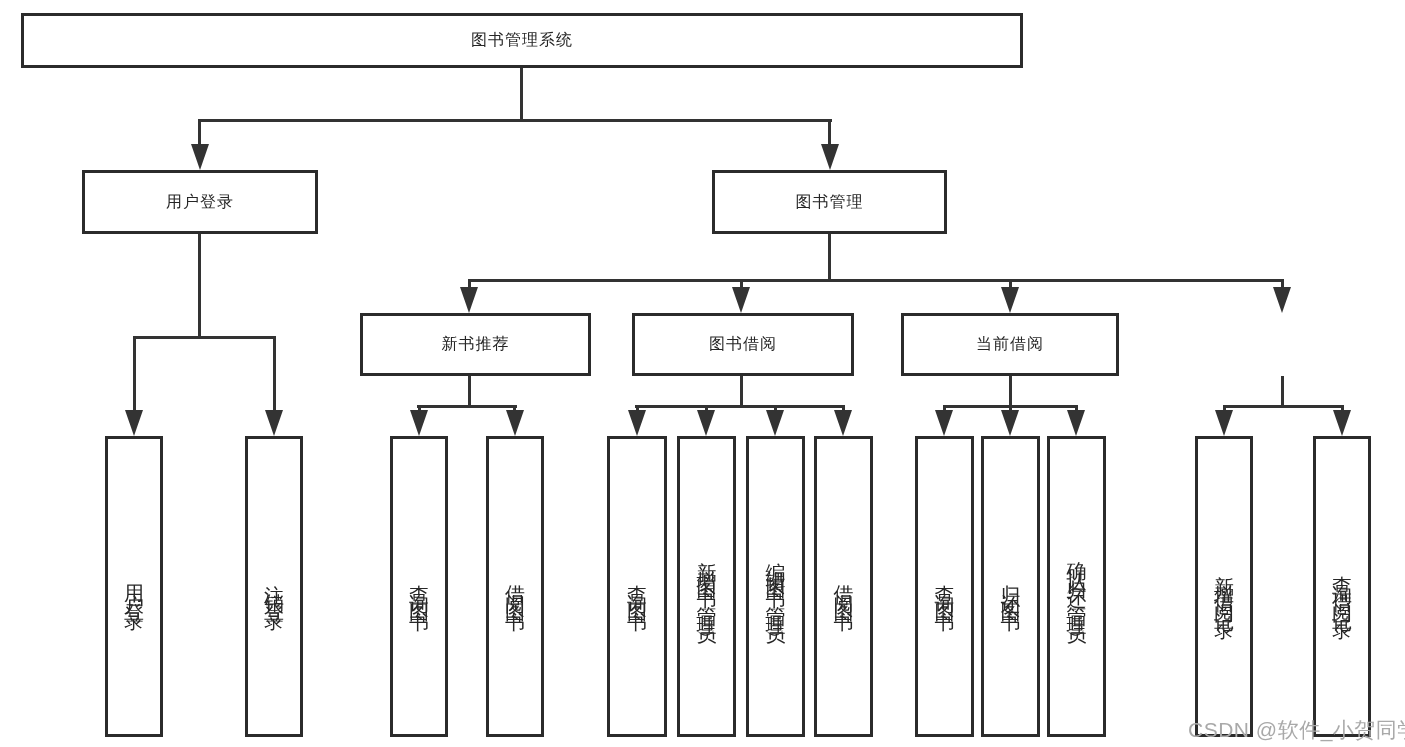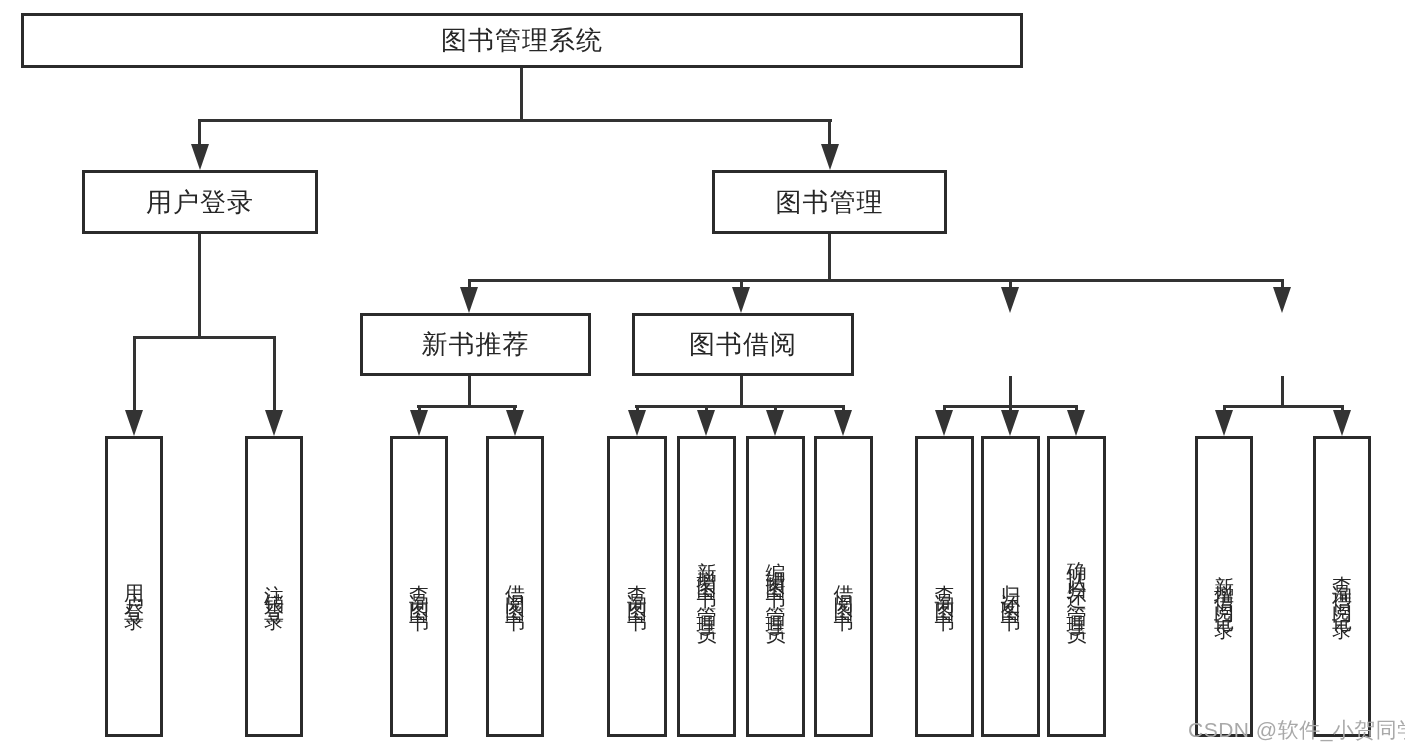--- a/index.html
+++ b/index.html
@@ -4,21 +4,21 @@
 <style>
   html,body{margin:0;padding:0;background:#ffffff;}
   .canvas{
     position:relative;width:1405px;height:747px;background:#ffffff;overflow:hidden;
     font-family:"Liberation Sans","DejaVu Sans",sans-serif;
   }
   .hbox{
     position:absolute;box-sizing:border-box;border:3px solid #2b2b2b;background:#ffffff;
     display:flex;align-items:center;justify-content:center;
   }
-  .hlabel{font-size:26px;color:#262626;letter-spacing:1px;white-space:nowrap;}
+  .hlabel{font-size:16px;color:#262626;letter-spacing:1px;white-space:nowrap;}
   .vbox{
     position:absolute;box-sizing:border-box;border:3px solid #2b2b2b;background:#ffffff;
     display:flex;align-items:center;justify-content:center;
   }
   .vlabel{
     writing-mode:vertical-rl;text-orientation:mixed;font-size:20px;color:#262626;
     letter-spacing:9px;line-height:1.15;white-space:nowrap;
   }
   .line{position:absolute;background:#333333;}
   .arrow{
@@ -70,20 +70,23 @@
   <div class="line" style="left:1009px;top:279px;width:3px;height:10px"></div>
   <div class="arrow" style="left:1001px;top:287px"></div>
   <div class="line" style="left:1281px;top:279px;width:3px;height:10px"></div>
   <div class="arrow" style="left:1273px;top:287px"></div>
 
   <div class="hbox" style="left:360px;top:313px;width:231px;height:63px">
     <span class="hlabel">新书推荐</span>
   </div>
   <div class="hbox" style="left:632px;top:313px;width:222px;height:63px">
     <span class="hlabel">图书借阅</span>
+  </div>
+  <div class="hbox" style="left:901px;top:313px;width:218px;height:63px">
+    <span class="hlabel">当前借阅</span>
   </div>
 
   <div class="line" style="left:468px;top:376px;width:3px;height:31px"></div>
   <div class="line" style="left:417px;top:405px;width:100px;height:3px"></div>
   <div class="line" style="left:418px;top:405px;width:3px;height:8px"></div>
   <div class="arrow" style="left:410px;top:410px"></div>
   <div class="line" style="left:513px;top:405px;width:3px;height:8px"></div>
   <div class="arrow" style="left:506px;top:410px"></div>
 
   <div class="line" style="left:740px;top:376px;width:3px;height:31px"></div>

